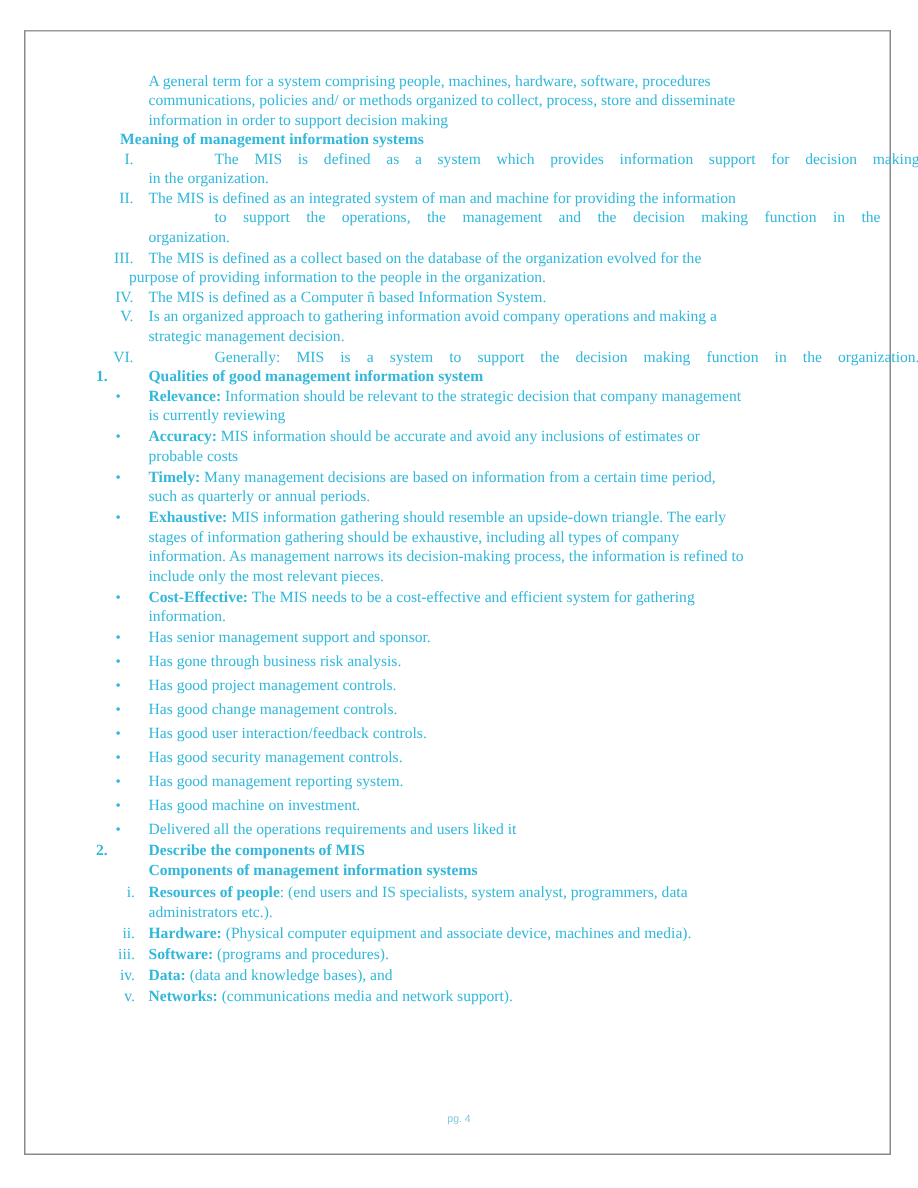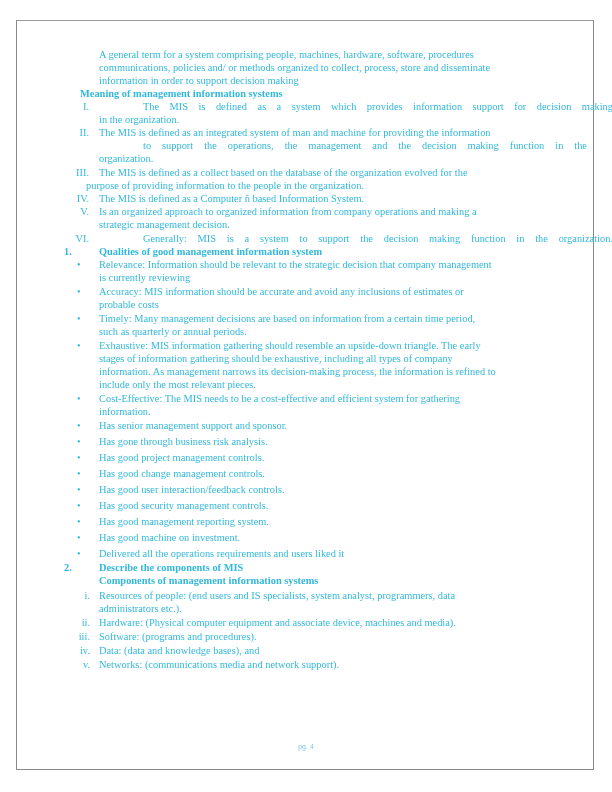--- a/index.html
+++ b/index.html
@@ -9,21 +9,21 @@
     color: #33b8da;
   }
   .page-border {
     position: absolute; left: 16px; top: 20px; width: 578px; height: 750px;
     border: 1.5px solid #8a8a8a; border-top-color: #9a9a9a; box-sizing: border-box;
   }
   .content { position: absolute; left: 0; top: 0; width: 612px; }
   .line { position: absolute; font-size: 10.4px; line-height: 13px; white-space: nowrap; }
   .txt { position: absolute; left: 99px; width: 470px; }
   .justify { text-align: justify; text-align-last: justify; white-space: normal; margin-left: 44px; }
-  .b { font-weight: normal; }
+  .b { font-weight: bold; }
   .marker { position: absolute; text-align: right; }
   .bullet { position: absolute; left: 77px; font-size: 10px; }
   .heading { font-weight: bold; }
   .footer { position: absolute; top: 743px; left: 0; width: 612px; text-align: center;
     font-family: "Liberation Sans", "DejaVu Sans", sans-serif; font-size: 7px; color: #7fc8dc; }
 </style>
 </head>
 <body>
 
 <div class="page-border"></div>
@@ -46,21 +46,21 @@
   <div class="line" style="top:152px;left:99px">organization.</div>
 
   <div class="line marker" style="top:166px;left:60px;width:29px">III.</div>
   <div class="line" style="top:166px;left:99px">The MIS is defined as a collect based on the database of the organization evolved for the</div>
   <div class="line" style="top:179px;left:86px">purpose of providing information to the people in the organization.</div>
 
   <div class="line marker" style="top:192px;left:60px;width:29px">IV.</div>
   <div class="line" style="top:192px;left:99px">The MIS is defined as a Computer ñ based Information System.</div>
 
   <div class="line marker" style="top:205px;left:60px;width:29px">V.</div>
-  <div class="line" style="top:205px;left:99px">Is an organized approach to organized information from company operations and making a</div>
+  <div class="line" style="top:205px;left:99px">Is an organized approach to gathering information avoid company operations and making a</div>
   <div class="line" style="top:218px;left:99px">strategic management decision.</div>
 
   <div class="line marker" style="top:232px;left:60px;width:29px">VI.</div>
   <div class="line txt justify" style="top:232px;width:470px">Generally: MIS is a system to support the decision making function in the organization.</div>
 
   <div class="line heading" style="top:245px;left:64px">1.</div>
   <div class="line heading" style="top:245px;left:99px">Qualities of good management information system</div>
 
   <div class="line bullet" style="top:258px">•</div>
   <div class="line" style="top:258px;left:99px"><span class="b">Relevance:</span><span> Information should be relevant to the strategic decision that company management</span></div>

